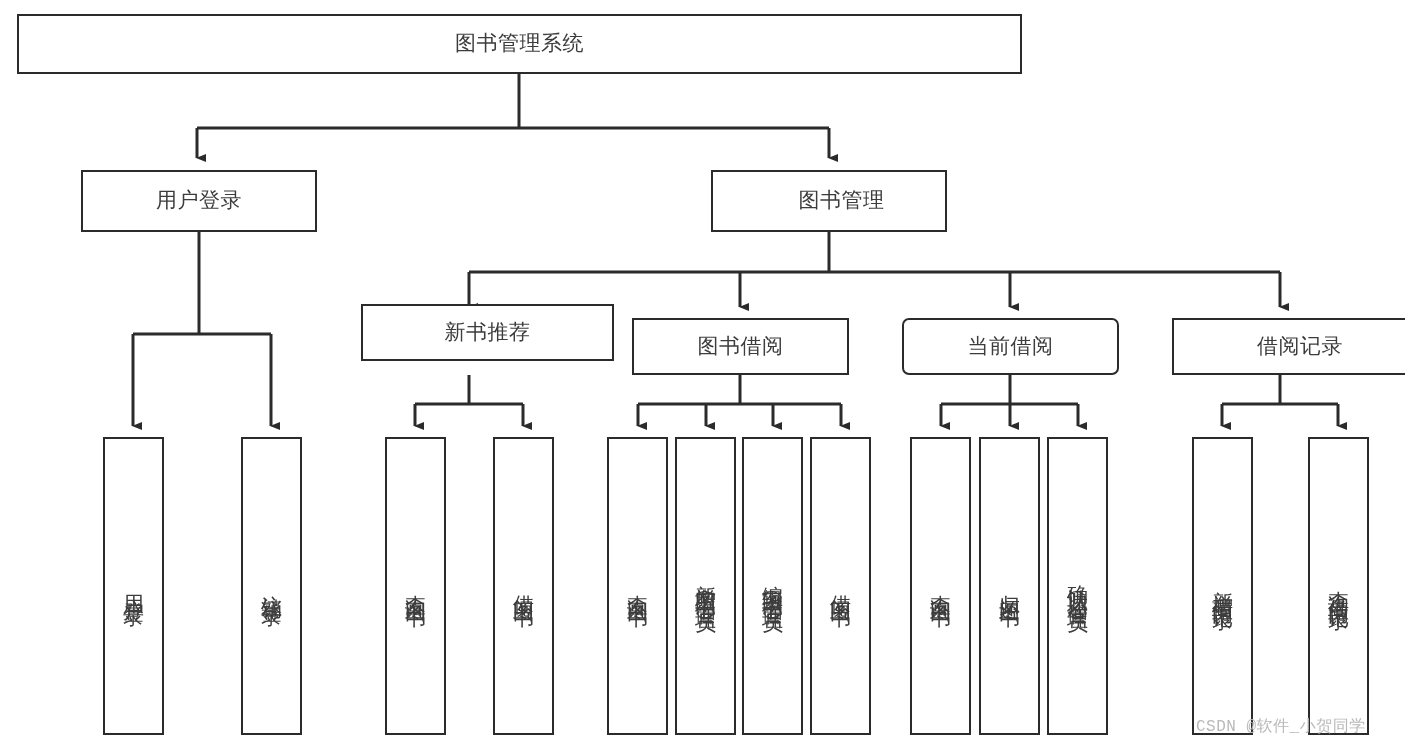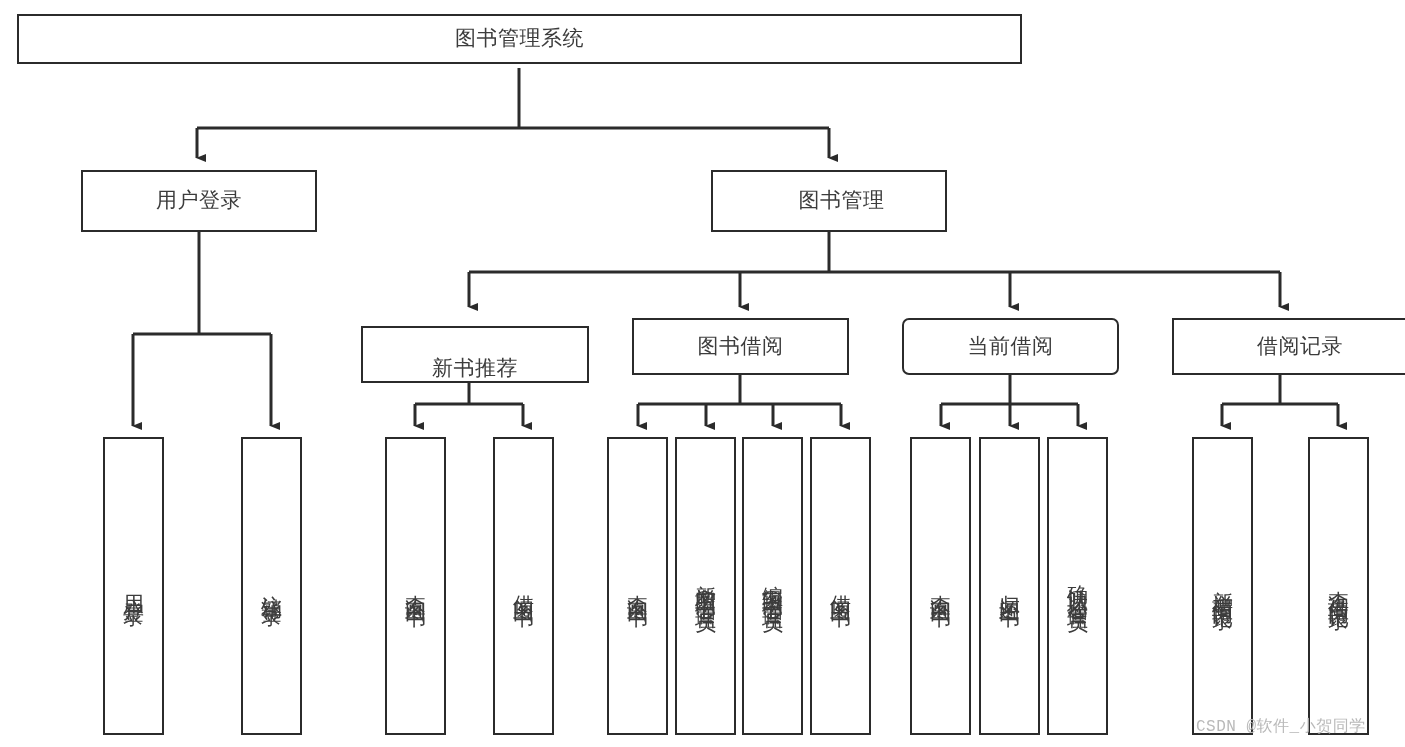--- a/index.html
+++ b/index.html
@@ -116,32 +116,32 @@
       <path d="M 1078 404 L 1078 426" marker-end="url(#arrowhead)"></path>
     </g>
     <g stroke="#2b2b2b" stroke-width="3" fill="none">
       <path d="M 1280 375 L 1280 404"></path>
       <path d="M 1222 404 L 1338 404"></path>
       <path d="M 1222 404 L 1222 426" marker-end="url(#arrowhead)"></path>
       <path d="M 1338 404 L 1338 426" marker-end="url(#arrowhead)"></path>
     </g>
   </svg>
 
-  <div class="node-box" style="left:17px; top:14px; width:1005px; height:50px;">
+  <div class="node-box" style="left:17px; top:14px; width:1005px; height:60px;">
     <span class="node-label-h">图书管理系统</span>
   </div>
 
   <div class="node-box" style="left:81px; top:170px; width:236px; height:62px;">
     <span class="node-label-h">用户登录</span>
   </div>
   <div class="node-box" style="left:711px; top:170px; width:236px; height:62px;padding-left:25px;">
     <span class="node-label-h">图书管理</span>
   </div>
 
-  <div class="node-box" style="left:361px; top:326px; width:228px; height:57px;align-items:flex-end;">
+  <div class="node-box" style="left:361px; top:304px; width:253px; height:57px;">
     <span class="node-label-h">新书推荐</span>
   </div>
   <div class="node-box" style="left:632px; top:318px; width:217px; height:57px;">
     <span class="node-label-h">图书借阅</span>
   </div>
   <div class="node-box" style="left:902px; top:318px; width:217px; height:57px;border-radius:7px;">
     <span class="node-label-h">当前借阅</span>
   </div>
   <div class="node-box" style="left:1172px; top:318px; width:256px; height:57px;">
     <span class="node-label-h">借阅记录</span>

